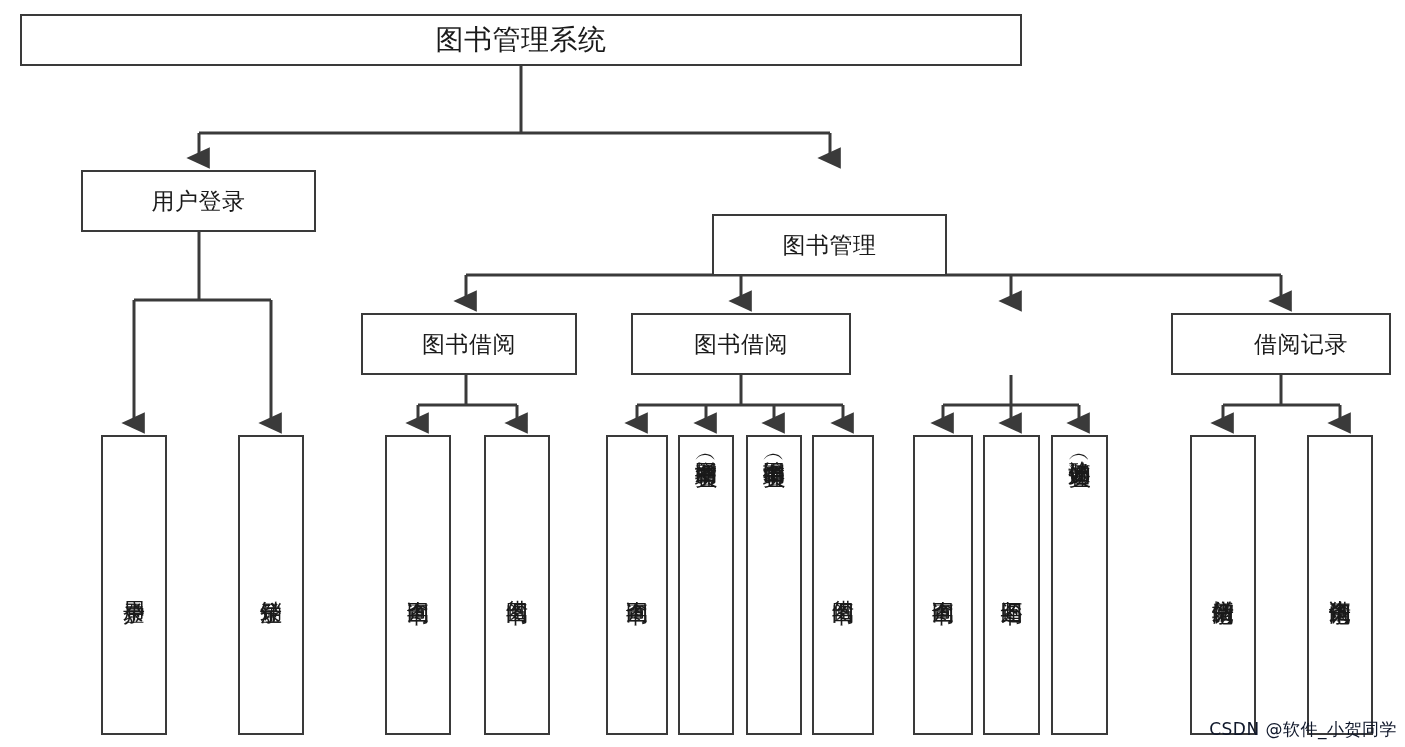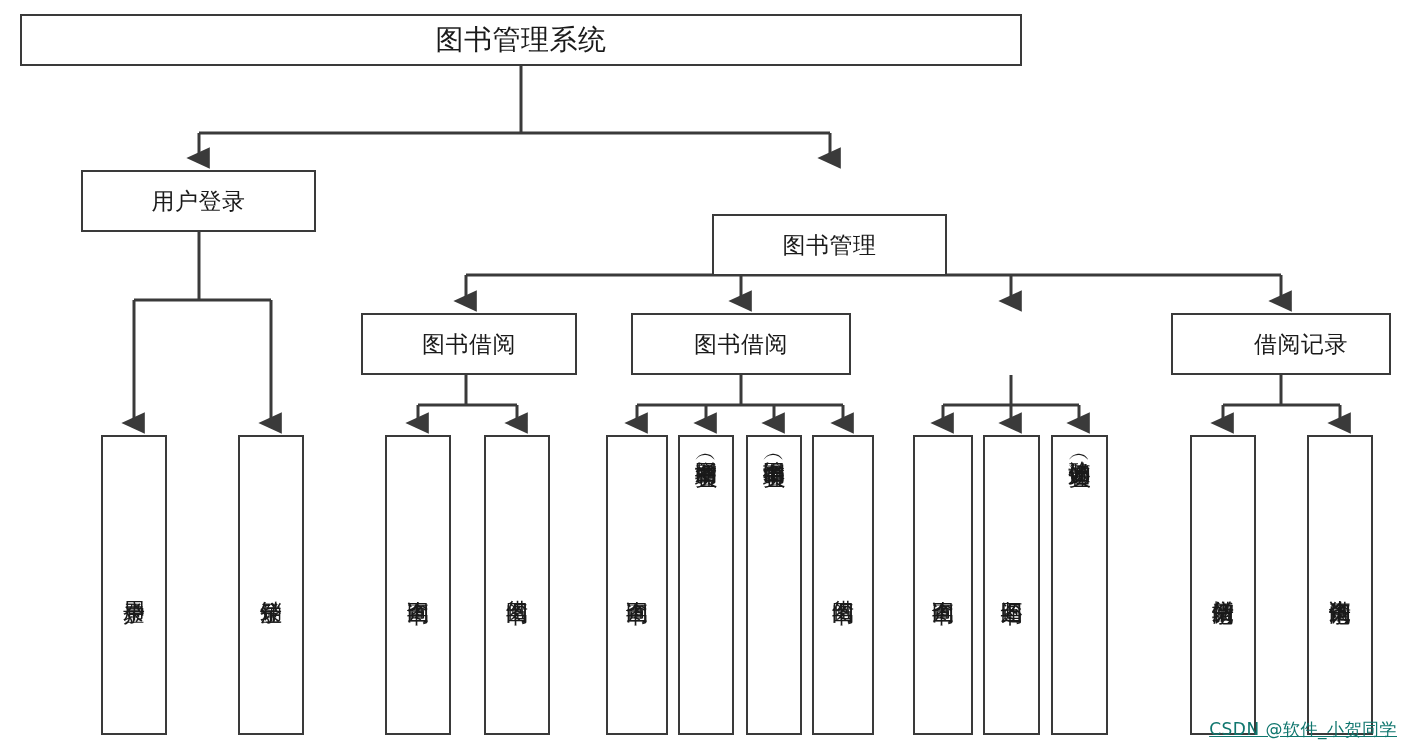--- a/index.html
+++ b/index.html
@@ -65,25 +65,24 @@
   }
   .node.vert.center-text {
     align-items: center;
     padding-top: 0;
   }
   .watermark {
     position: absolute;
     right: 8px;
     bottom: 6px;
     font-size: 17px;
-    color: #0f766e;
+    color: #0f172a;
     white-space: nowrap;
     letter-spacing: 0.5px;
     font-family: "DejaVu Sans", "Liberation Sans", sans-serif;
-    text-decoration: underline;
   }
 </style>
 </head>
 <body>
 
 <div id="canvas">
 
   <svg id="edges" viewBox="0 0 1405 747" xmlns="http://www.w3.org/2000/svg">
     <defs>
       <marker id="arrow" markerWidth="9" markerHeight="9" refX="4.2" refY="4.2" orient="auto" markerUnits="strokeWidth">

